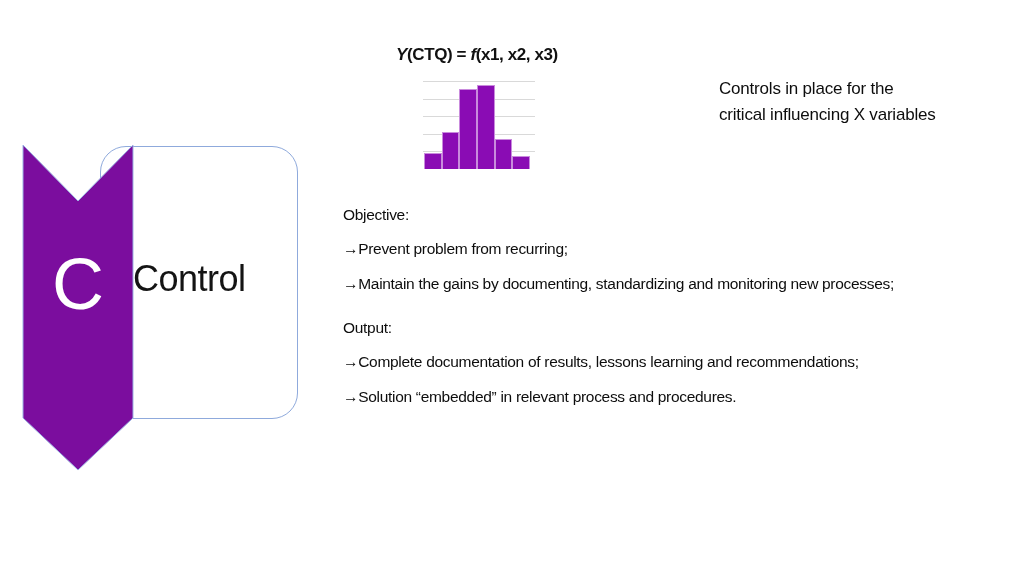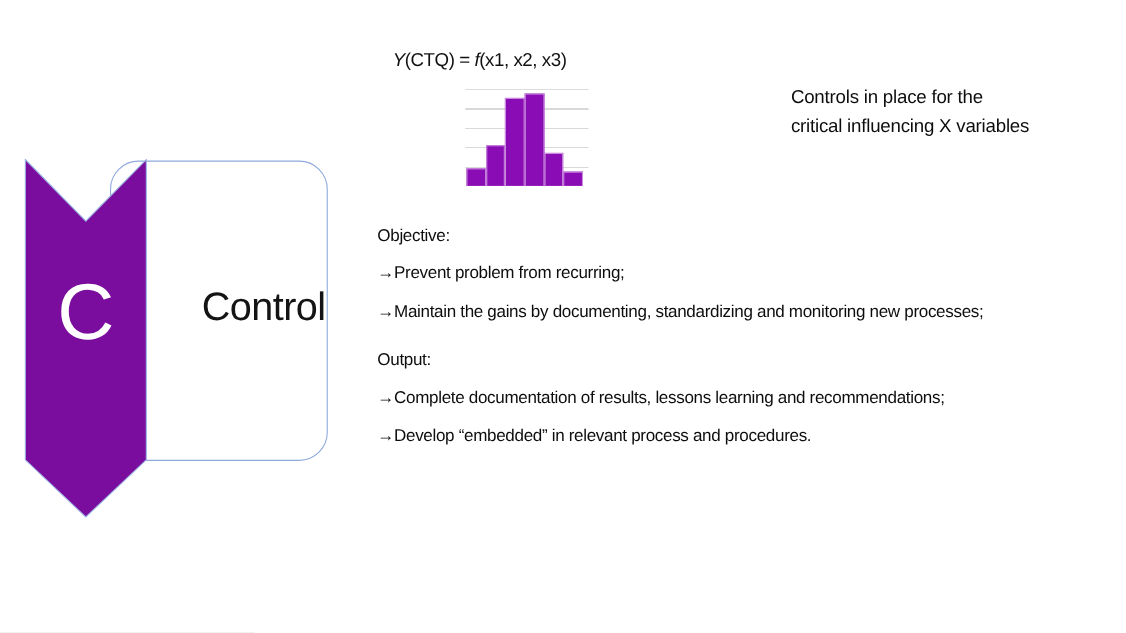--- a/index.html
+++ b/index.html
@@ -19,21 +19,21 @@
     width:196px; height:271px;
     background:#ffffff;
     border:1px solid var(--rect-border,#8FAADC);
     border-radius:26px;
     z-index:1;
   }
   .label-text {
     position:absolute;
     left:133px; top:258px;
     width:163px;
-    text-align:right;
+    text-align:left;
     font-size:36px;
     letter-spacing:-0.5px;
     color:#141414;
     z-index:1;
   }
   .chevron-svg {
     position:absolute;
     left:22px; top:144px;
     z-index:2;
   }
@@ -46,23 +46,23 @@
     line-height:72px;
     color:#ffffff;
     z-index:3;
   }
 
   
   .formula {
     position:absolute;
     left:357px; top:45px;
     width:240px;
-    text-align:left;
+    text-align:center;
     font-size:17px;
-    font-weight:normal;
+    font-weight:bold;
     letter-spacing:-0.4px;
     white-space:nowrap;
   }
   .formula .ital { font-style:italic; }
   .chart {
     position:absolute;
     left:423px; top:81px;
     width:112px; height:88px;
     background-image:repeating-linear-gradient(
       to bottom,
@@ -142,17 +142,17 @@
 
   <div class="body-text" id="sections">
       <div class="section">
         <div class="sec-heading">Objective:</div>
         <div class="sec-line"><span class="arrow">→</span><span>Prevent problem from recurring;</span></div>
         <div class="sec-line"><span class="arrow">→</span><span>Maintain the gains by documenting, standardizing and monitoring new processes;</span></div>
       </div>
       <div class="section">
         <div class="sec-heading">Output:</div>
         <div class="sec-line"><span class="arrow">→</span><span>Complete documentation of results, lessons learning and recommendations;</span></div>
-        <div class="sec-line"><span class="arrow">→</span><span>Develop “embedded” in relevant process and procedures.</span></div>
+        <div class="sec-line"><span class="arrow">→</span><span>Solution “embedded” in relevant process and procedures.</span></div>
       </div>
     </div>
 
 </div>
 
 </body></html>

